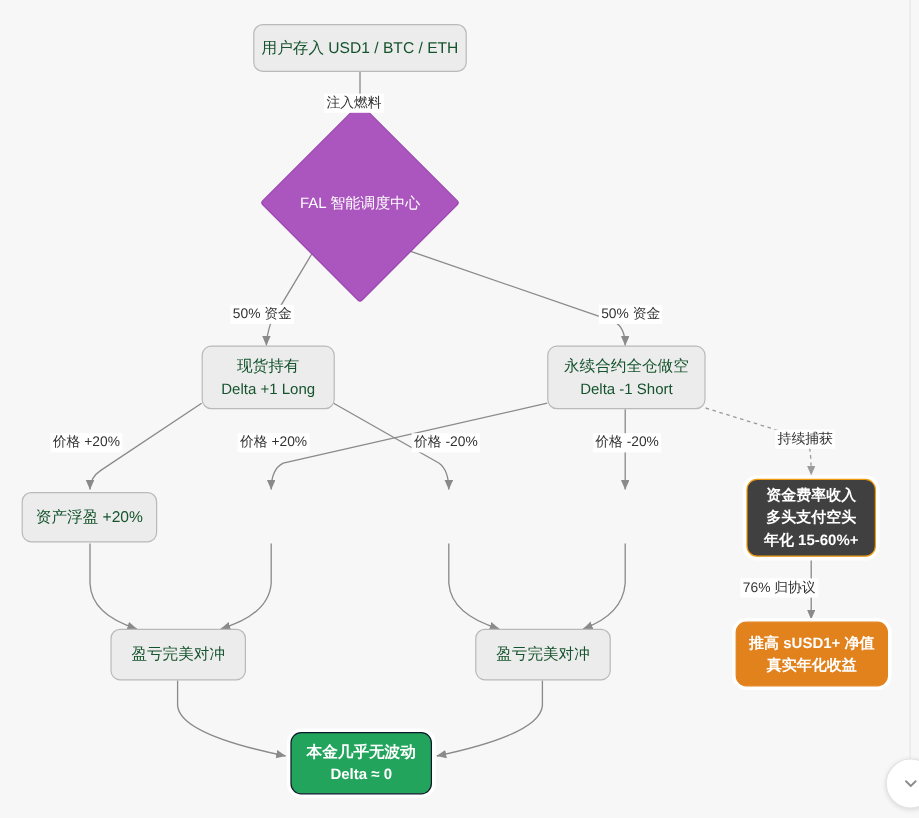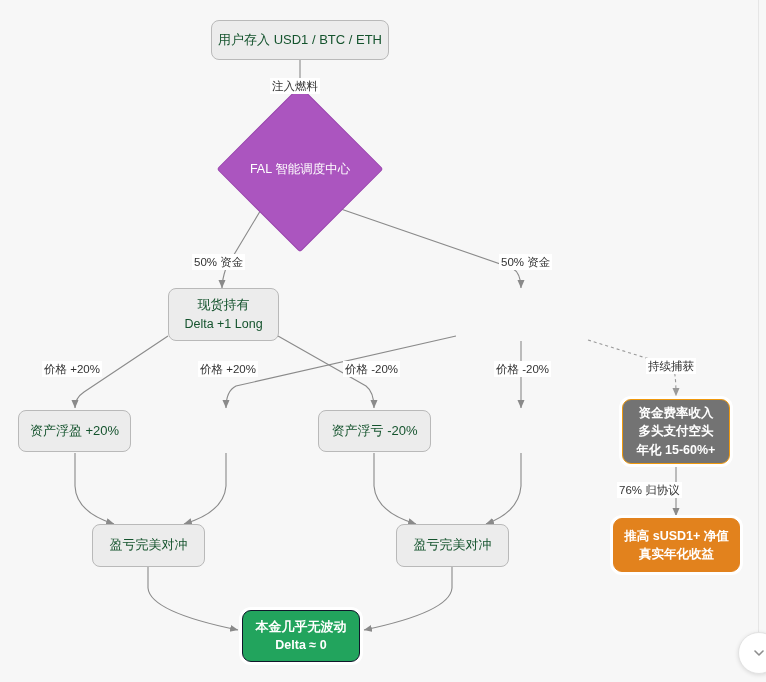--- a/index.html
+++ b/index.html
@@ -33,21 +33,21 @@
   .node-diamond{
     background:#ab55bf;
     color:#ffffff;
     font-size:12.5px;
     border:1px solid #9a46ae;
     transform:rotate(45deg);
     border-radius:3px;
   }
   .node-diamond .dlabel{transform:rotate(-45deg);display:block;}
   .node-orange{
-    background:#737373;
+    background:#404040;
     color:#ffffff;
     border-radius:9px;
     font-size:12.5px;
     font-weight:bold;
     border:1px solid #ef990e;
     box-shadow:0 0 0 3px #ffffff;
   }
   .node-orange2{
     background:#e2821d;
     color:#ffffff;
@@ -150,29 +150,30 @@
 
   <div class="node node-diamond" style="left:241px;top:110px;width:118px;height:118px;">
     <span class="dlabel">FAL 智能调度中心</span>
   </div>
 
   <div class="node node-plain" style="left:168px;top:288px;width:111px;height:53px;">
     <span>现货持有</span>
     <span class="l2">Delta +1 Long</span>
   </div>
 
+  <div class="node node-plain" style="left:456px;top:288px;width:132px;height:53px;">
+    <span>永续合约全仓做空</span>
+    <span class="l2">Delta -1 Short</span>
+  </div>
 
   <div class="node node-plain" style="left:18px;top:410px;width:113px;height:42px;">
     <span>资产浮盈 +20%</span>
   </div>
 
 
-  <div class="node node-plain" style="left:318px;top:410px;width:113px;height:42px;">
-    <span>资产浮亏 -20%</span>
-  </div>
 
 
   <div class="node node-plain" style="left:92px;top:524px;width:113px;height:43px;">
     <span>盈亏完美对冲</span>
   </div>
 
   <div class="node node-plain" style="left:396px;top:524px;width:113px;height:43px;">
     <span>盈亏完美对冲</span>
   </div>
 

